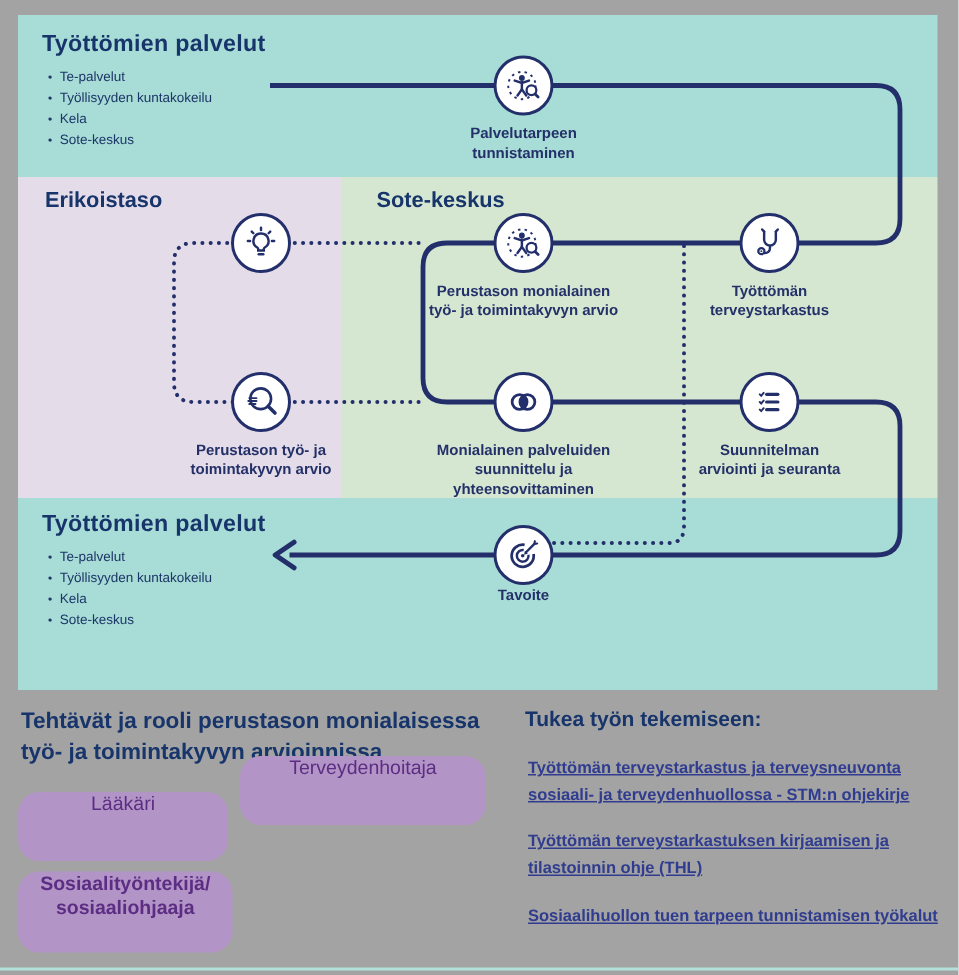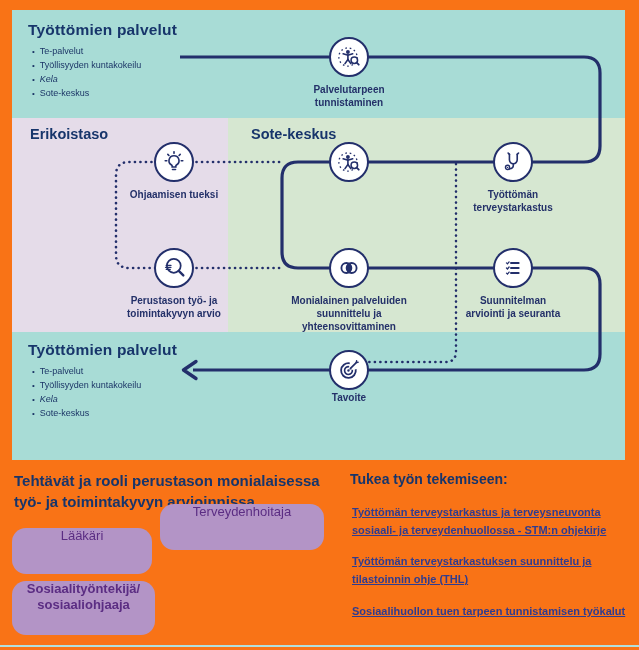--- a/index.html
+++ b/index.html
@@ -1,33 +1,33 @@
 <!DOCTYPE html>
 <html><head>
 <meta charset="utf-8">
 <style>
   html,body{margin:0;padding:0;background:#ffffff;}
   .canvas{
-    position:relative;width:639px;height:650px;background:#f97316;overflow:hidden;
+    position:relative;width:639px;height:650px;background:#a3a3a3;overflow:hidden;
     font-family:"Liberation Sans","DejaVu Sans",sans-serif;
   }
   .abs{position:absolute;}
   
   .band-top   {left:12px;top:10px; width:613px;height:108px;background:#a8dcd6;}
   .panel-left {left:12px;top:118px;width:216px;height:214px;background:#e5dce9;}
   .panel-right{left:228px;top:118px;width:397px;height:214px;background:#d6e7d1;}
   .band-bottom{left:12px;top:332px;width:613px;height:128px;background:#a8dcd6;}
   .footer-rule{left:0;top:645px;width:639px;height:2px;background:#b2e0da;}
   
   .band-content{position:absolute;}
   .band-title{font-size:15.5px;font-weight:bold;color:#17356b;letter-spacing:.2px;}
   .band-list{margin:6px 0 0 4px;padding:0;list-style:none;}
   .band-list li{font-size:9px;color:#1c3667;line-height:1.55;}
   .band-list li::before{content:"•";font-size:8px;margin-right:5px;color:#1c3667;}
-  .band-list li.italic{font-style:italic;}
+  .band-list li.italic{}
   .panel-title{position:absolute;font-size:14.5px;font-weight:bold;color:#17356b;}
   
   .wires{position:absolute;left:0;top:0;pointer-events:none;}
   
   .node{
     position:absolute;width:40px;height:40px;border-radius:50%;
     background:#ffffff;border:2.6px solid #232f6b;box-sizing:border-box;
     display:flex;align-items:center;justify-content:center;
   }
   .node svg{width:26px;height:26px;display:block;}
@@ -199,21 +199,22 @@
       <path d="M12.12 8.95 A3.6 3.6 0 1 0 15.05 11.87" fill="none" stroke="#232f6b" stroke-width="1.5"></path>
       <circle cx="11.5" cy="12.5" r="1.1" fill="#232f6b"></circle>
       <path d="M13.6 10.3 L18.7 5.2" stroke="#232f6b" stroke-width="1.5" stroke-linecap="round"></path>
       <path d="M12.3 11.8 l.6-2.4 1.8 1.8 Z" fill="#232f6b"></path>
       <path d="M18.7 5.2 l.3-1.7 M18.7 5.2 l1.7-.3" stroke="#232f6b" stroke-width="1.3" stroke-linecap="round" fill="none"></path>
     </svg>
   </div>
 
   <div class="node-label" style="left:349px;top:83px;">Palvelutarpeen
 tunnistaminen</div>
-  <div class="node-label" style="left:174px;top:188px;">Ohjaamisen tueksi</div>
+  <div class="node-label" style="left:349px;top:188px;">Perustason monialainen
+työ- ja toimintakyvyn arvio</div>
   <div class="node-label" style="left:513px;top:188px;">Työttömän
 terveystarkastus</div>
   <div class="node-label" style="left:174px;top:294px;">Perustason työ- ja
 toimintakyvyn arvio</div>
   <div class="node-label" style="left:349px;top:294px;">Monialainen palveluiden
 suunnittelu ja
 yhteensovittaminen</div>
   <div class="node-label" style="left:513px;top:294px;">Suunnitelman
 arviointi ja seuranta</div>
   <div class="node-label" style="left:349px;top:391px;">Tavoite</div>
@@ -227,17 +228,17 @@
     <span>Terveydenhoitaja</span>
   </div>
   <div class="role-box role-sosiaali">
     <span>Sosiaalityöntekijä/
 sosiaaliohjaaja</span>
   </div>
 
   <div class="resources-title">Tukea työn tekemiseen:</div>
   <div class="links">
     <a class="res-link">Työttömän terveystarkastus ja terveysneuvonta sosiaali- ja terveydenhuollossa - STM:n ohjekirje</a>
-    <a class="res-link">Työttömän terveystarkastuksen suunnittelu ja tilastoinnin ohje (THL)</a>
+    <a class="res-link">Työttömän terveystarkastuksen kirjaamisen ja tilastoinnin ohje (THL)</a>
     <a class="res-link">Sosiaalihuollon tuen tarpeen tunnistamisen työkalut</a>
   </div>
 
 </div>
 
 </body></html>

